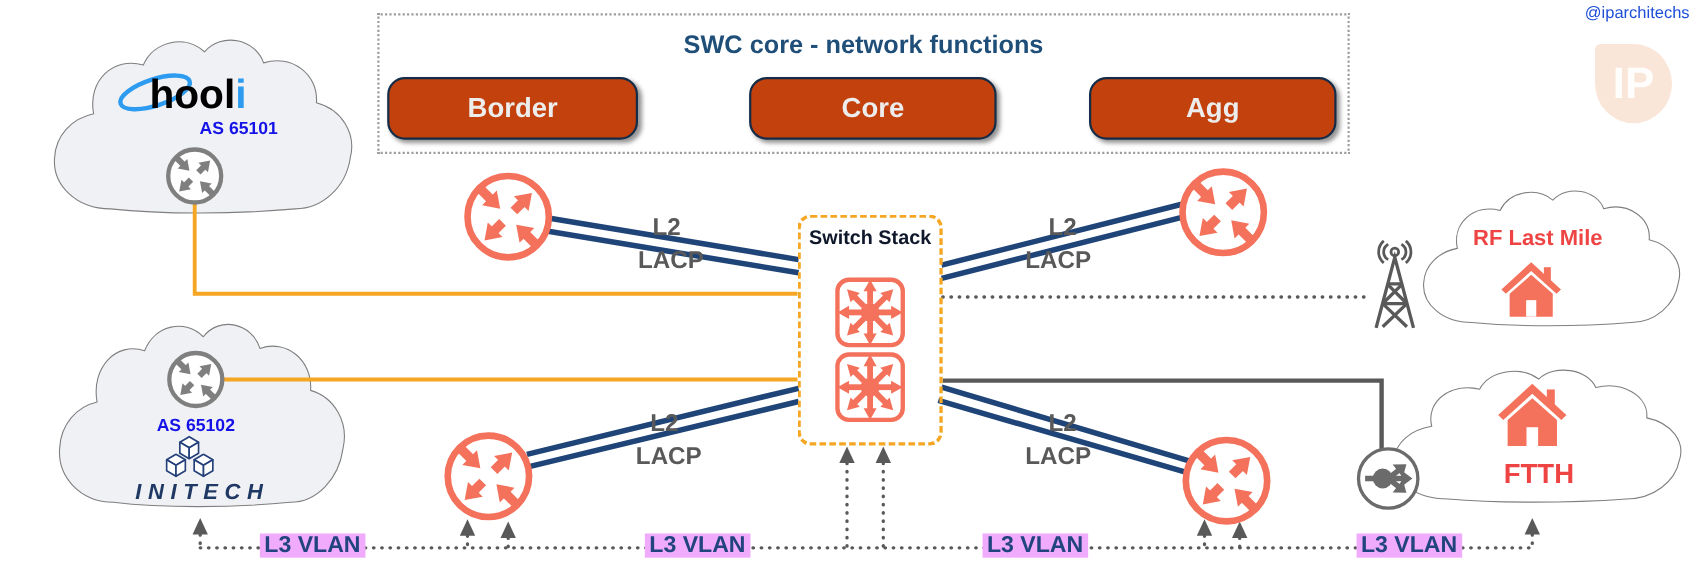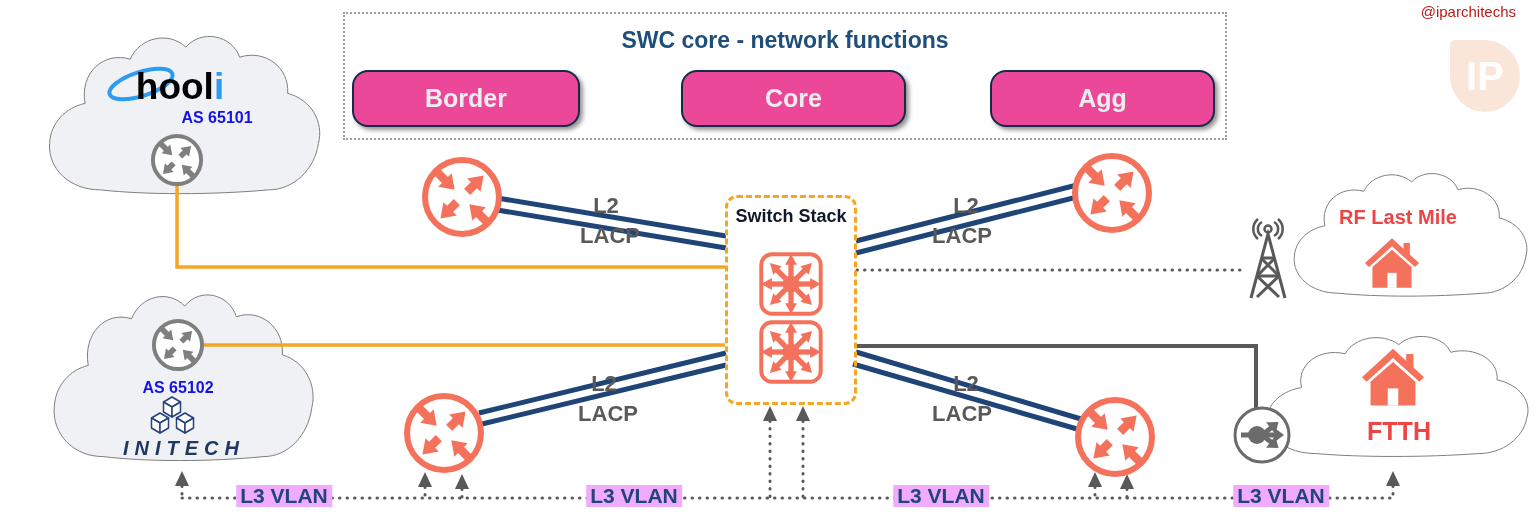--- a/index.html
+++ b/index.html
@@ -4,35 +4,35 @@
 <style>
   html,body{margin:0;padding:0;background:#fff;}
   .canvas{position:relative;width:1536px;height:517px;overflow:hidden;
           font-family:"Liberation Sans",sans-serif;background:#fff;}
   .canvas svg.layer{position:absolute;left:0;top:0;}
   .lbl{position:absolute;transform:translate(-50%,-50%);font-weight:bold;
        white-space:nowrap;line-height:1.05;}
   .swc-title{font-size:23px;color:#1F4E79;text-align:right;}
   .swc-box{position:absolute;left:343px;top:12px;width:884px;height:128px;
            border:2px dotted #9e9e9e;box-sizing:border-box;}
-  .pill{position:absolute;height:57px;background:#ec4899;border:2px solid #142c47;
+  .pill{position:absolute;height:57px;background:#c2410c;border:2px solid #142c47;
         border-radius:16px;box-sizing:border-box;box-shadow:3px 3px 4px rgba(90,90,90,.65);
         color:#EDEDED;font-weight:bold;font-size:25px;display:flex;
         align-items:center;justify-content:center;}
   .stack-box{position:absolute;left:725px;top:195px;width:132px;height:210px;
              border:3px dashed #F5A623;border-radius:12px;box-sizing:border-box;}
   .stack-label{font-size:18px;color:#0f172a;}
   .l2lacp{font-size:22px;color:#595959;}
   .l3{font-size:21px;color:#21437E;background:#f0abfc;padding:0 4px;}
   .cloud-head{color:#ef4444;}
   .hooli-logo{font-size:37px;color:#000;letter-spacing:0px;}
   .hooli-accent{color:#2D9BF0;}
   .as-label{font-size:16px;color:#1512E8;}
   .initech-name{font-size:20px;font-style:italic;color:#1F3864;letter-spacing:6px;}
-  .watermark{position:absolute;top:3px;right:20px;font-size:15px;color:#b91c1c;
+  .watermark{position:absolute;top:3px;right:0;font-size:15px;color:#1d4ed8;
              font-weight:normal;}
   .ip-logo{position:absolute;left:1450px;top:40px;width:70px;height:72px;
            background:rgba(246,206,180,.5);border-radius:5px 50% 50% 50%;
            display:flex;align-items:center;justify-content:center;text-align:center;}
   .ip-logo span{font-size:40px;font-weight:bold;color:rgba(255,255,255,.95);}
 </style>
 </head>
 <body>
 
 <div class="canvas">

